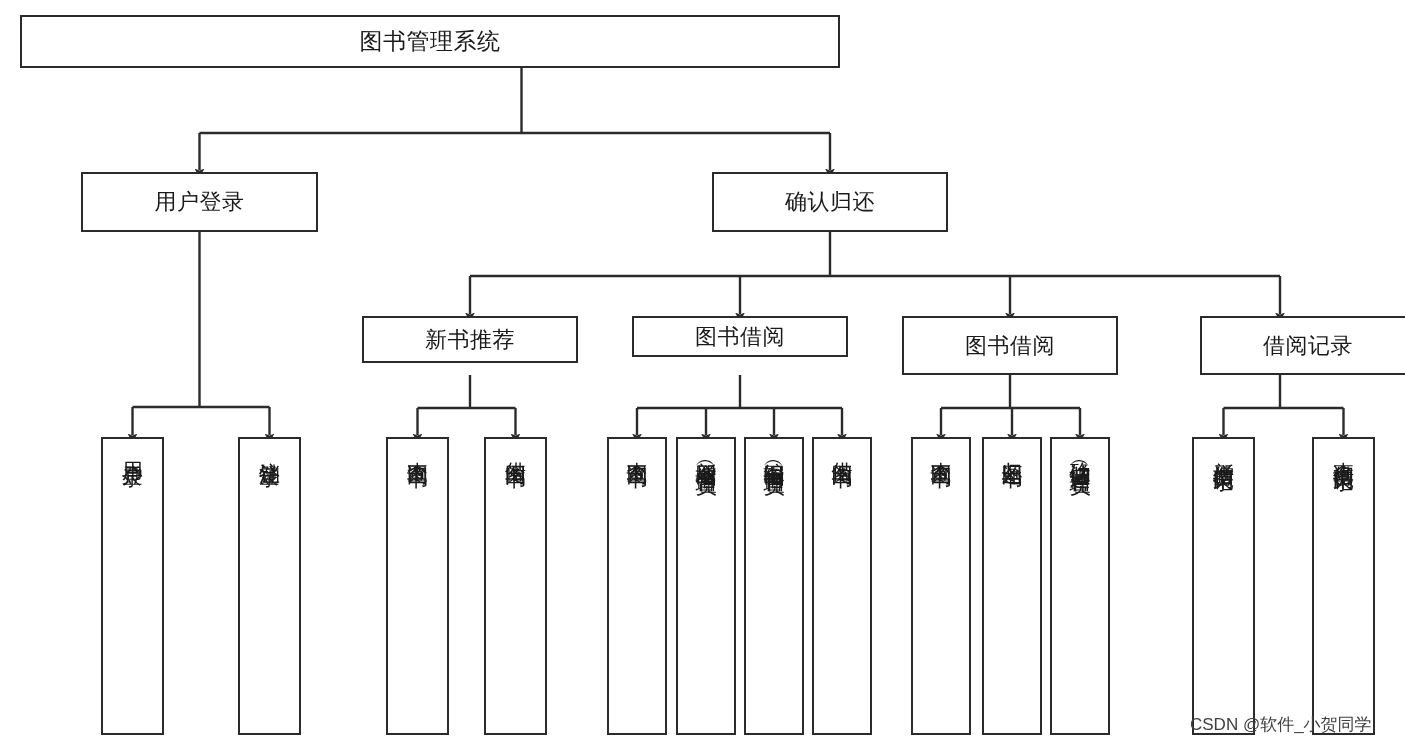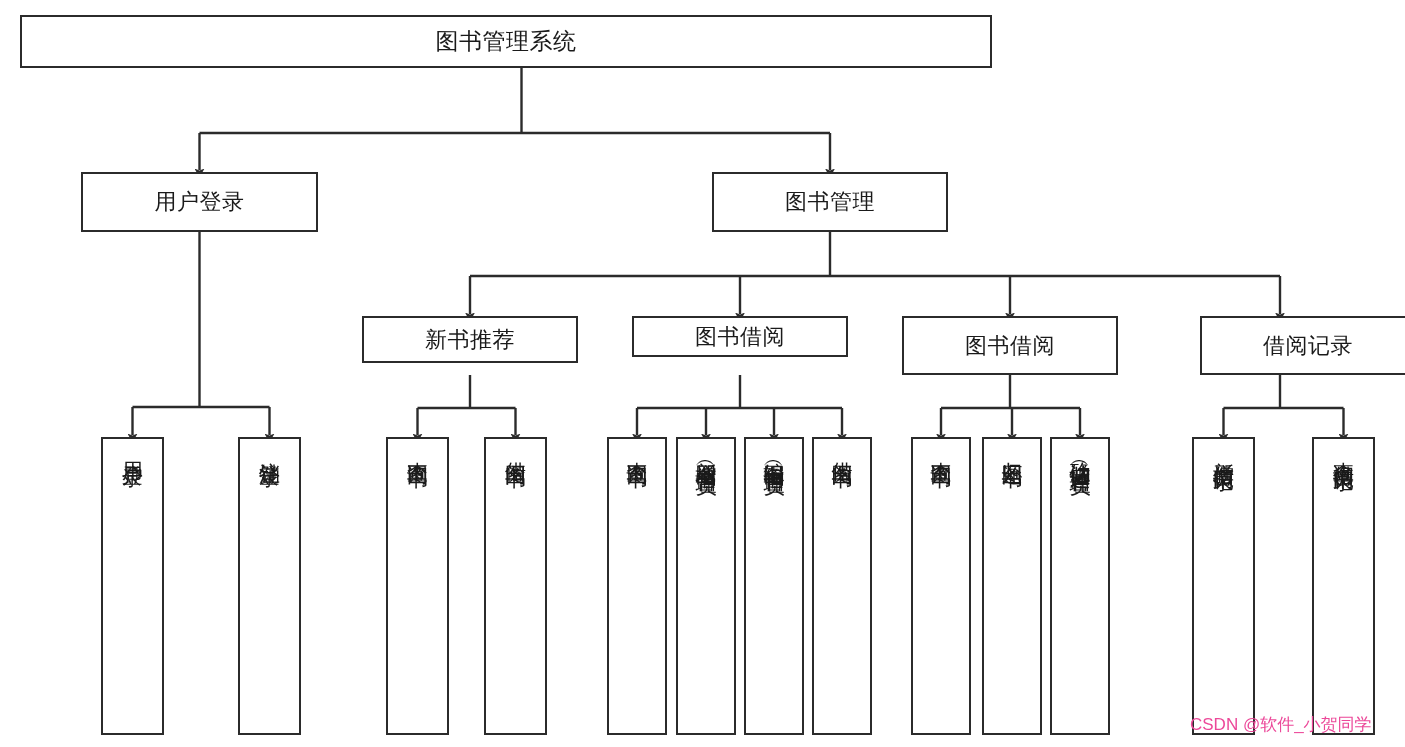--- a/index.html
+++ b/index.html
@@ -58,21 +58,21 @@
   .node.v .label {
     writing-mode: vertical-rl;
     text-orientation: upright;
     font-size: 21px;
     line-height: 1.05;
     letter-spacing: 2px;
     max-height: 100%;
   }
   #watermark {
     position: absolute;
-    color: #ec4899;
+    color: #404040;
     font-size: 17px;
     white-space: nowrap;
     z-index: 3;
     font-family: "Liberation Sans", "DejaVu Sans", sans-serif;
   }
 </style>
 </head>
 <body>
 
 <div id="canvas">
@@ -113,28 +113,28 @@
         <path d="M1012,408 L1012,435" marker-end="url(#arrowhead)"></path>
         <path d="M1080,408 L1080,435" marker-end="url(#arrowhead)"></path>
         <path d="M1280,375 L1280,408"></path>
         <path d="M1223.5,408 L1343.5,408"></path>
         <path d="M1223.5,408 L1223.5,435" marker-end="url(#arrowhead)"></path>
         <path d="M1343.5,408 L1343.5,435" marker-end="url(#arrowhead)"></path>
       </g>
   </svg>
 
   <div id="nodes-layer">
-      <div class="node h root" style="left: 20px; top: 15px; width: 972px; height: 53px;">
+      <div class="node h root" style="left: 20px; top: 15px; width: 820px; height: 53px;">
         <span class="label">图书管理系统</span>
       </div>
       <div class="node h" style="left: 81px; top: 172px; width: 237px; height: 60px;">
         <span class="label">用户登录</span>
       </div>
       <div class="node h" style="left: 712px; top: 172px; width: 236px; height: 60px;">
-        <span class="label">图书管理</span>
+        <span class="label">确认归还</span>
       </div>
       <div class="node h" style="left: 362px; top: 316px; width: 216px; height: 47px;">
         <span class="label">新书推荐</span>
       </div>
       <div class="node h" style="left: 632px; top: 316px; width: 216px; height: 41px; justify-content: center;">
         <span class="label">图书借阅</span>
       </div>
       <div class="node h" style="left: 902px; top: 316px; width: 216px; height: 59px;">
         <span class="label">图书借阅</span>
       </div>

